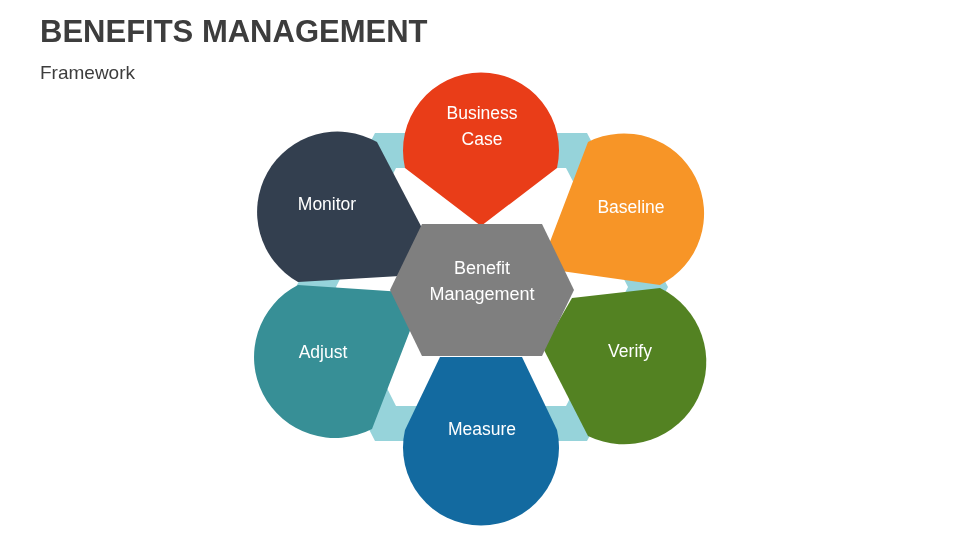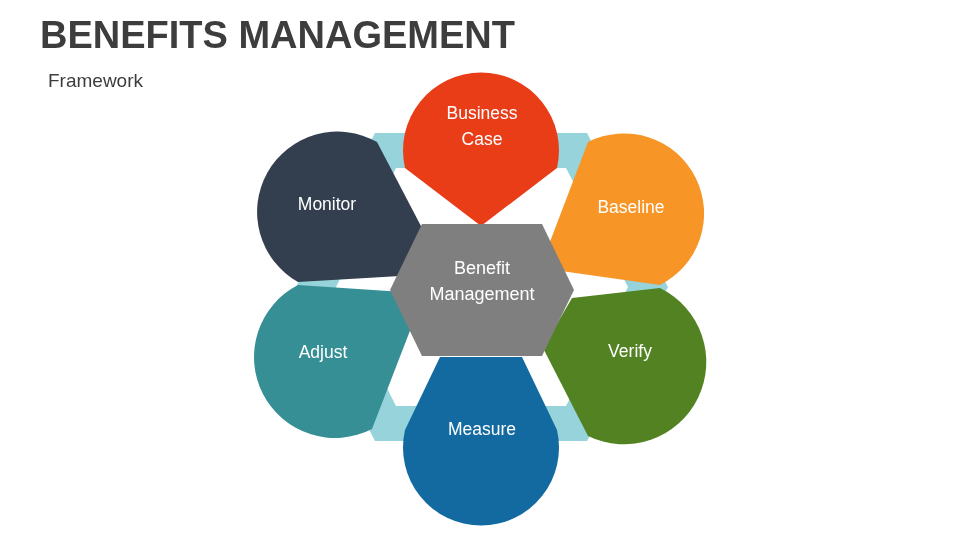--- a/index.html
+++ b/index.html
@@ -1,18 +1,18 @@
 <!DOCTYPE html>
 <html><head>
   <meta charset="utf-8">
   <style>
     html, body { margin: 0; padding: 0; background: #ffffff; }
     body { width: 960px; height: 540px; position: relative; overflow: hidden; font-family: "Liberation Sans", "DejaVu Sans", sans-serif; }
-    .title { position: absolute; left: 40px; top: 14px; font-size: 38px; font-weight: bold; color: #3d3d3d; letter-spacing: 0px; margin: 0; }
-    .subtitle { position: absolute; left: 40px; top: 62px; font-size: 19px; color: #3d3d3d; margin: 8px; }
+    .title { position: absolute; left: 40px; top: 14px; font-size: 31px; font-weight: bold; color: #3d3d3d; letter-spacing: 0px; margin: 0; }
+    .subtitle { position: absolute; left: 40px; top: 62px; font-size: 19px; color: #3d3d3d; margin: 0; }
     svg.diagram { position: absolute; left: 0; top: 0; }
     .petal-label { fill: #ffffff; font-family: "Liberation Sans", "DejaVu Sans", sans-serif; font-size: 17.5px; text-anchor: middle; dominant-baseline: middle; }
     .center-label { fill: #ffffff; font-family: "Liberation Sans", "DejaVu Sans", sans-serif; font-size: 18px; text-anchor: middle; dominant-baseline: middle; }
   </style>
 </head>
 <body>
 
 <h1 class="title">BENEFITS MANAGEMENT</h1>
 <p class="subtitle">Framework</p>
 

